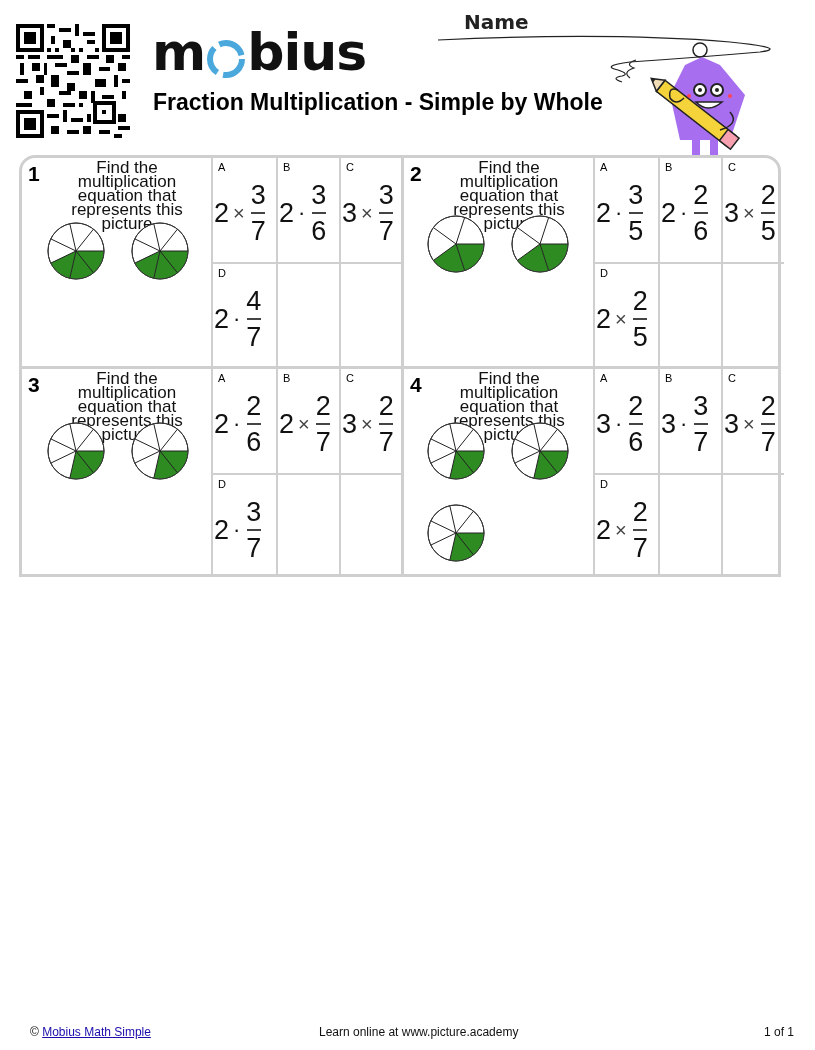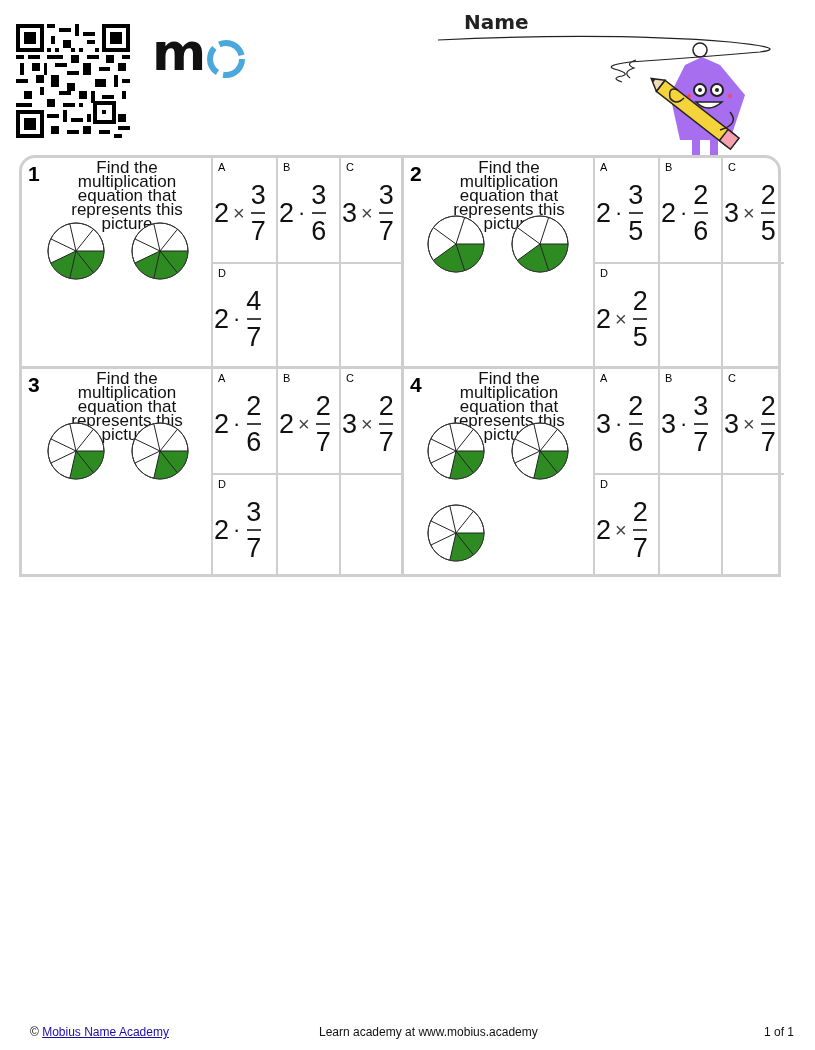--- a/index.html
+++ b/index.html
@@ -125,23 +125,25 @@
       <rect x="26" y="26" width="3" height="1"></rect>
       <rect x="25" y="28" width="2" height="1"></rect>
   </g>
 </svg>
 
 <div class="logo">
   <span class="logo-text">m</span>
   <svg class="logo-o" viewBox="0 0 40 40">
     <circle cx="20" cy="21" r="16" fill="none" stroke="#4aa8dc" stroke-width="6" stroke-dasharray="28 6"></circle>
   </svg>
+  <span class="logo-text">bius</span>
 </div>
 
 <div class="title">
+  <div>Fraction Multiplication - Simple by Whole</div>
 </div>
 
 <div class="name-label">Name</div>
 <svg class="name-line" viewBox="0 0 360 140">
   <path d="M8 10 Q180 2 300 12 Q360 18 330 22 Q260 28 200 32 Q170 36 188 40 Q200 44 192 46 Q180 48 192 52" fill="none" stroke="#222" stroke-width="1.2"></path>
 </svg>
 
 <svg class="mascot" viewBox="0 0 150 118">
   <path d="M30 38 Q22 32 34 28 Q24 24 36 20" fill="none" stroke="#222" stroke-width="1.2"></path>
   <circle cx="100" cy="10" r="7" fill="none" stroke="#222" stroke-width="1.5"></circle>
@@ -526,16 +528,16 @@
       </div>
       <div class="ans c1 r1"></div>
       <div class="ans c2 r1"></div>
     </div>
   </div>
 
 </div>
 
 <div class="footer" style="left:30px;">
   <span>©</span>
-  <a>Mobius Name Academy</a>
+  <a>Mobius Math Simple</a>
 </div>
-<div class="footer" style="left:319px;">Learn academy at www.mobius.academy</div>
+<div class="footer" style="left:319px;">Learn online at www.picture.academy</div>
 <div class="footer" style="left:720px;margin-left:44px;">1 of 1</div>
 
 </body></html>

